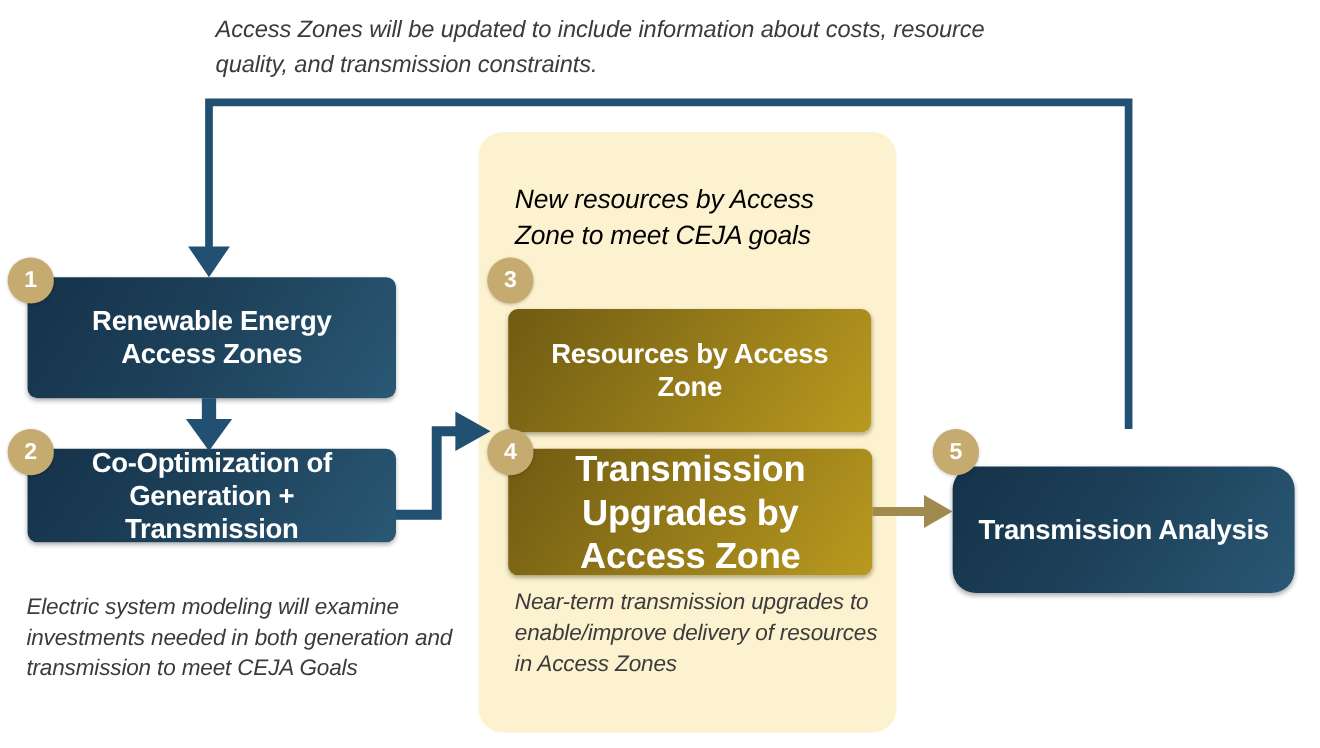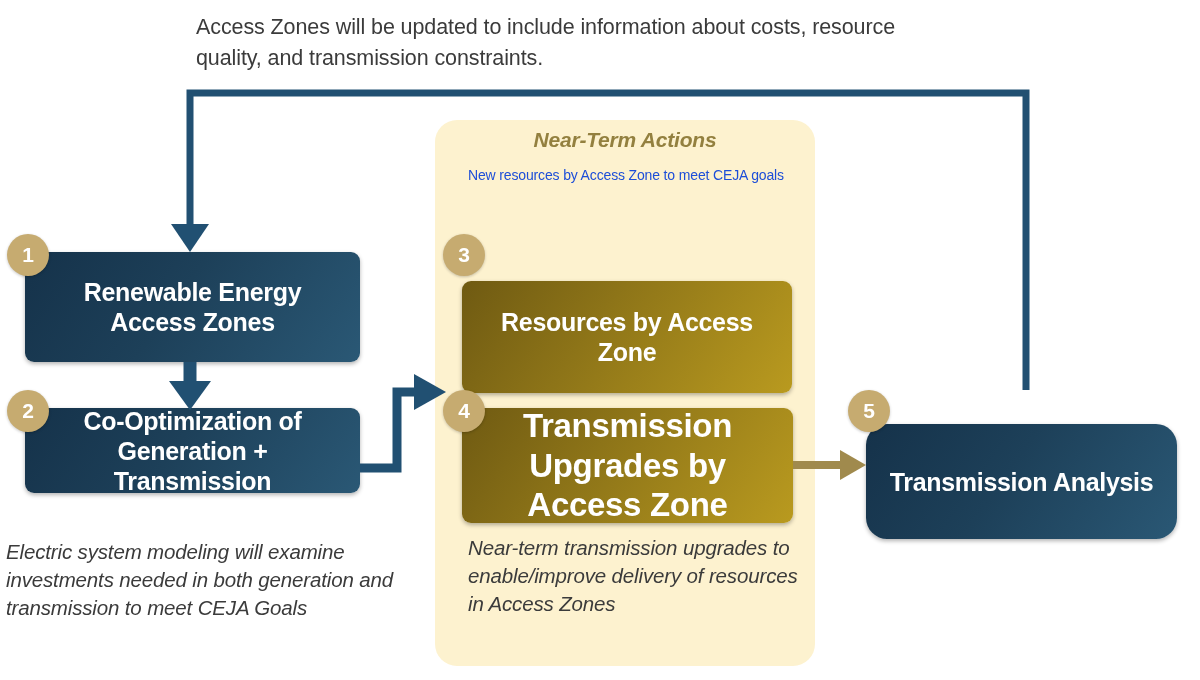--- a/index.html
+++ b/index.html
@@ -30,20 +30,21 @@
     pointer-events: none;
     z-index: 3;
   }
 
   
   .top-note {
     position: absolute;
     left: 196px;
     top: 12px;
     width: 700px;
+    font-style: italic;
     font-size: 21.5px;
     line-height: 1.42;
     color: #3b3b3b;
     letter-spacing: -0.1px;
   }
 
   
   .panel {
     position: absolute;
     left: 435px;
@@ -66,23 +67,24 @@
     color: #938košt;
     color: #93803f;
     letter-spacing: -0.2px;
     z-index: 2;
   }
   .panel-sub {
     position: absolute;
     left: 468px;
     top: 166px;
     width: 330px;
-    font-size: 14px;
+    font-style: italic;
+    font-size: 24px;
     line-height: 1.36;
-    color: #1d4ed8;
+    color: #000000;
     letter-spacing: -0.15px;
     z-index: 2;
   }
 
   
   .node {
     position: absolute;
     border-radius: 9px;
     display: flex;
     align-items: center;
@@ -128,32 +130,31 @@
   
   .caption {
     position: absolute;
     font-style: italic;
     font-size: 20.5px;
     line-height: 1.36;
     color: #3b3b3b;
     letter-spacing: -0.15px;
     z-index: 2;
   }
-  #caption-left  { left: 6px;  top: 538px; width: 420px; }
+  #caption-left  { left: 24px;  top: 538px; width: 420px; }
   #caption-mid   { left: 468px; top: 534px; width: 330px; }
 </style>
 </head>
 <body>
 
 <div id="stage">
 
   <div class="top-note">Access Zones will be updated to include information about costs, resource quality, and transmission constraints.</div>
 
   <div class="panel"></div>
-  <div class="panel-title">Near-Term Actions</div>
   <div class="panel-sub">New resources by Access Zone to meet CEJA goals</div>
 
   <svg id="connectors" viewBox="0 0 1200 680" xmlns="http://www.w3.org/2000/svg">
     <defs>
       <marker id="navyArrowDown" markerWidth="10" markerHeight="8" refX="5" refY="8" orient="auto-start-reverse">
       </marker>
     </defs>
 
     <g>
       <path d="M 1026 390 L 1026 93 L 190 93 L 190 228" fill="none" stroke="#215072" stroke-width="7" stroke-linejoin="miter" stroke-linecap="butt"></path>

